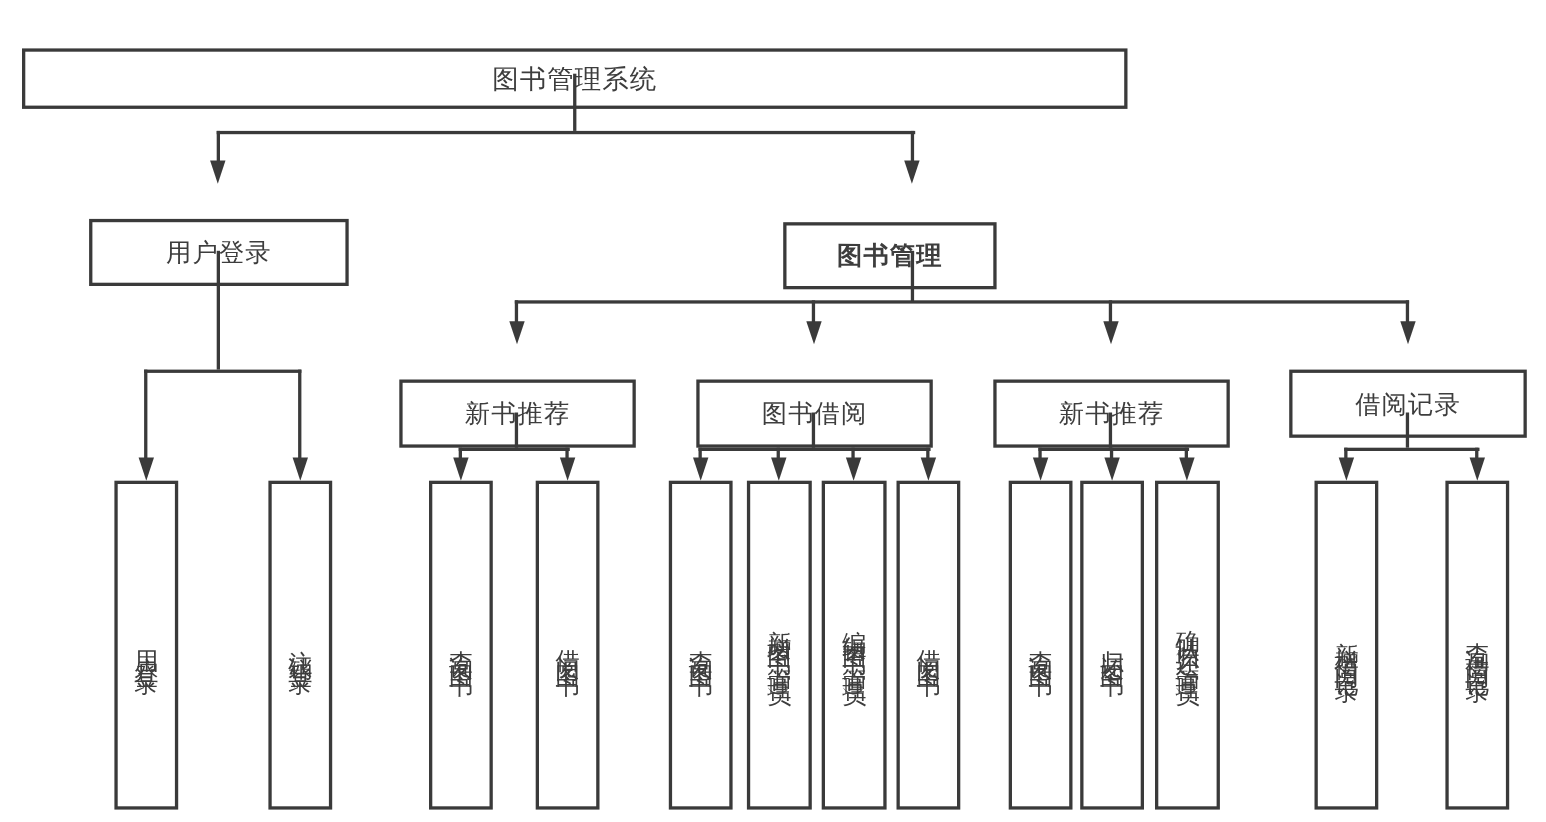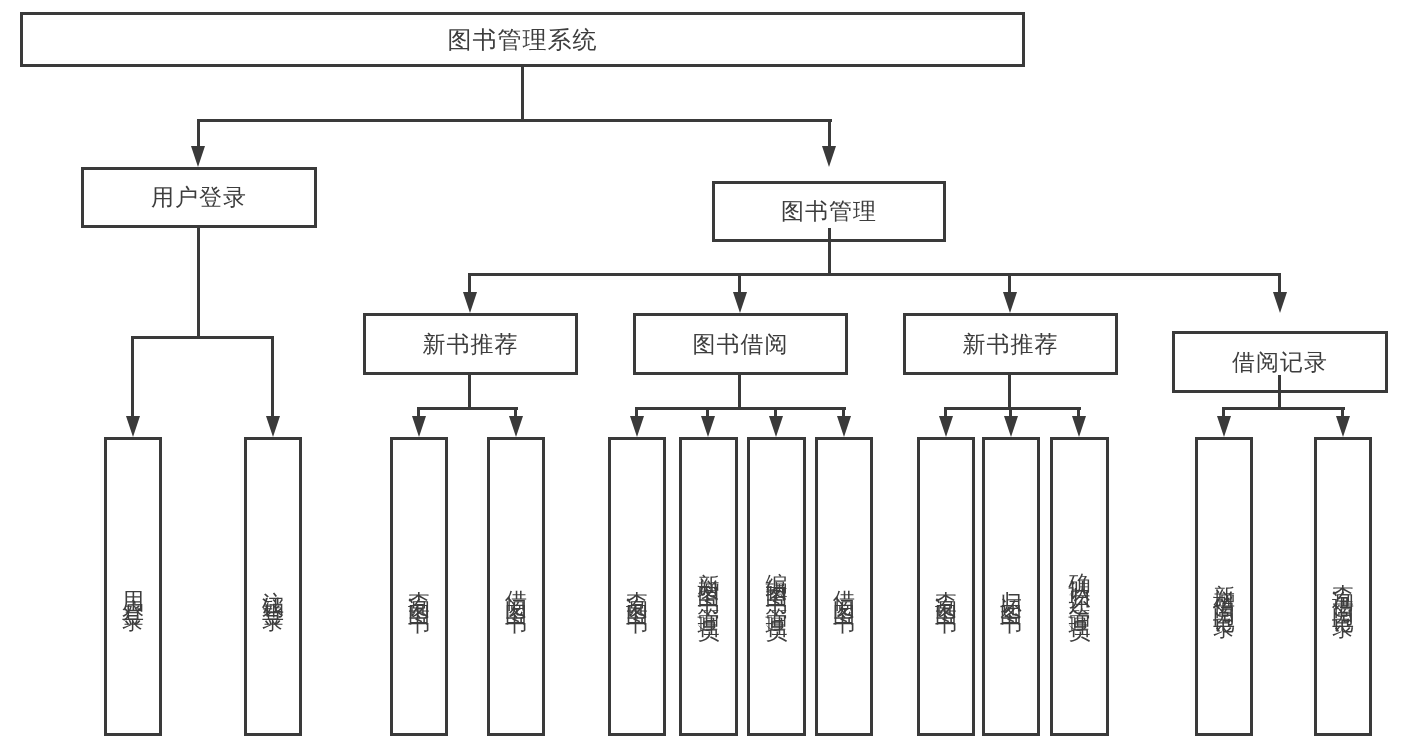--- a/index.html
+++ b/index.html
@@ -5,21 +5,21 @@
   html,body { margin:0; padding:0; background:#ffffff; }
   .canvas {
     position:relative; width:1405px; height:747px; background:#ffffff;
     font-family:"Liberation Sans", sans-serif; overflow:hidden;
   }
   .node {
     position:absolute; box-sizing:border-box;
     border:3px solid #3a3a3a; background:#ffffff; color:#3d3d3d;
     display:flex; align-items:center; justify-content:center;
   }
-  .h-node { font-size:23px; letter-spacing:1px; }
+  .h-node { font-size:23px; letter-spacing:1px;margin-top:32px; }
   .root-node { font-size:24px; }
   .v-node span.vtext {
     writing-mode:vertical-rl; 
     font-size:22px; letter-spacing:7px; line-height:1.1;
   }
   .line { position:absolute; background:#3a3a3a; }
   .arrow {
     position:absolute; width:0; height:0;
     border-left:7px solid transparent; border-right:7px solid transparent;
     border-top:21px solid #3a3a3a;
@@ -41,21 +41,21 @@
   <div class="line" style="left:521px; top:67px;  width:3px;  height:52px;"></div>
   <div class="line" style="left:197px; top:119px; width:635px; height:3px;"></div>
   <div class="line" style="left:197px; top:119px; width:3px;  height:29px;"></div>
   <div class="arrow" style="left:191px; top:146px;"></div>
   <div class="line" style="left:828px; top:119px; width:3px;  height:29px;"></div>
   <div class="arrow" style="left:822px; top:146px;"></div>
 
   <div class="node h-node" style="left:81px; top:167px; width:236px; height:61px;">
     <span>用户登录</span>
   </div>
-  <div class="node h-node" style="left:712px; top:181px; width:234px; height:61px;">
+  <div class="node h-node" style="left:712px; top:170px; width:194px; height:61px;font-weight:bold;">
     <span>图书管理</span>
   </div>
 
   <div class="line" style="left:197px; top:228px; width:3px;  height:108px;"></div>
   <div class="line" style="left:131px; top:336px; width:143px; height:3px;"></div>
   <div class="line" style="left:131px; top:336px; width:3px;  height:81px;"></div>
   <div class="arrow" style="left:126px; top:416px;"></div>
   <div class="line" style="left:271px; top:336px; width:3px;  height:81px;"></div>
   <div class="arrow" style="left:266px; top:416px;"></div>
 
@@ -72,21 +72,21 @@
 
   <div class="node h-node" style="left:633px; top:313px; width:215px; height:62px;">
     <span>图书借阅</span>
   </div>
   <div class="node h-node" style="left:363px; top:313px; width:215px; height:62px;">
     <span>新书推荐</span>
   </div>
   <div class="node h-node" style="left:903px; top:313px; width:215px; height:62px;">
     <span>新书推荐</span>
   </div>
-  <div class="node h-node" style="left:1172px; top:331px; width:216px; height:62px;">
+  <div class="node h-node" style="left:1172px; top:304px; width:216px; height:62px;">
     <span>借阅记录</span>
   </div>
 
   <div class="line" style="left:468px; top:375px; width:3px;   height:32px;"></div>
   <div class="line" style="left:417px; top:407px; width:101px; height:3px;"></div>
   <div class="line" style="left:417px; top:407px; width:3px;   height:11px;"></div>
   <div class="arrow" style="left:412px; top:416px;"></div>
   <div class="line" style="left:514px; top:407px; width:3px;   height:11px;"></div>
   <div class="arrow" style="left:509px; top:416px;"></div>
 

